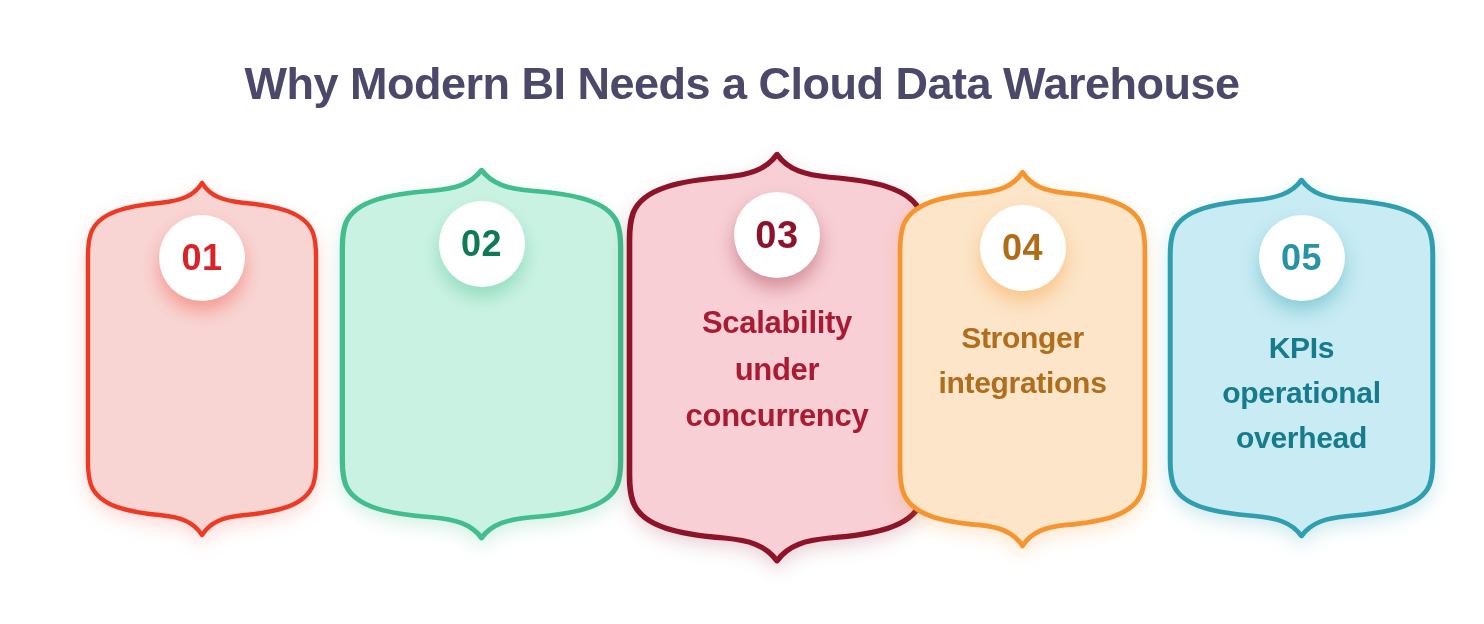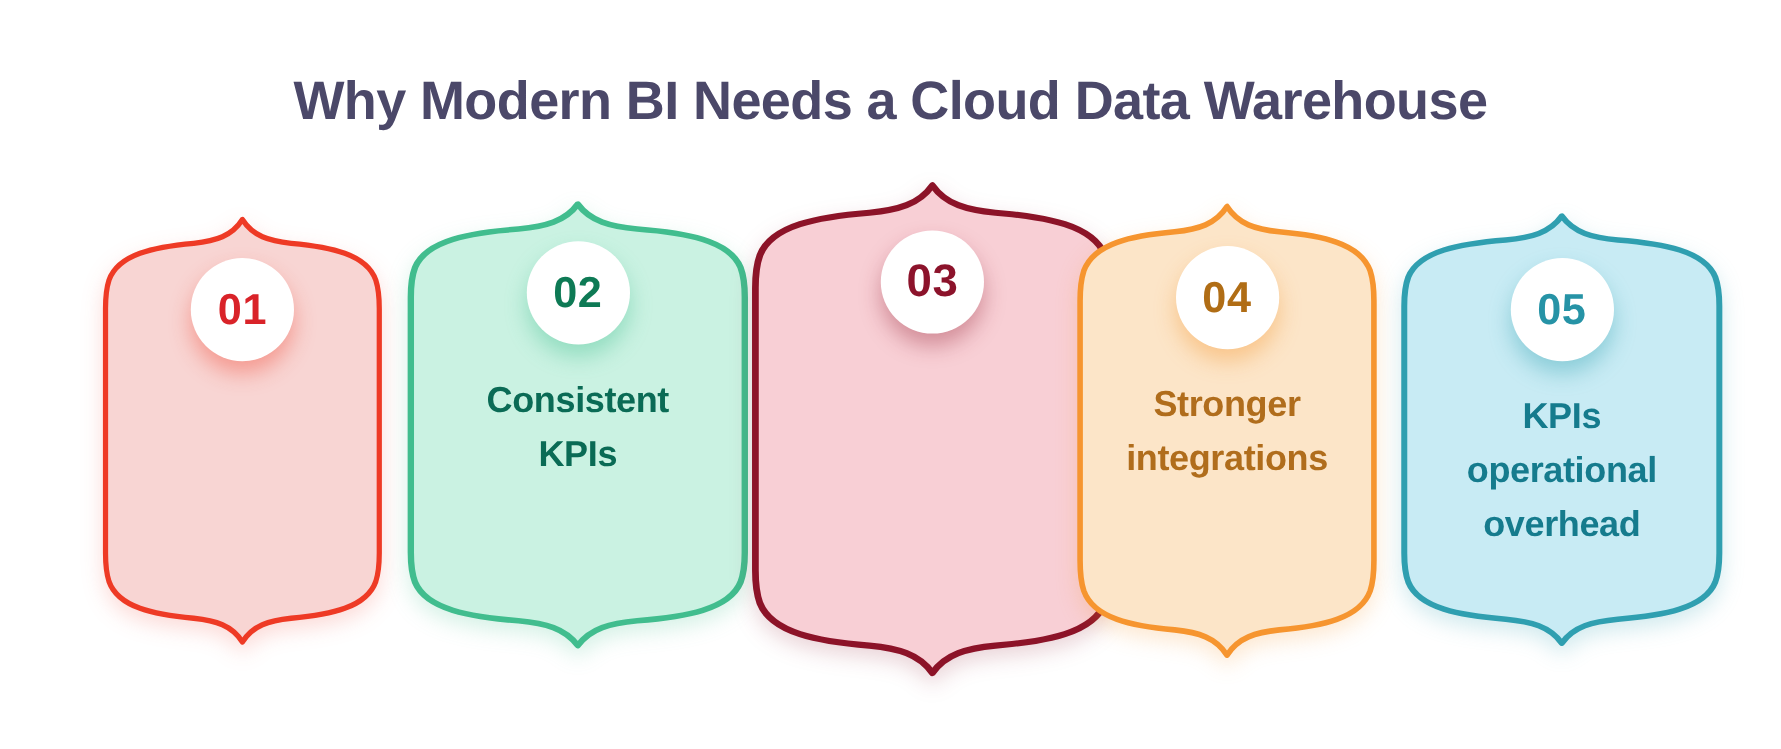--- a/index.html
+++ b/index.html
@@ -107,31 +107,32 @@
     </div>
   </div>
 
   <div class="card card-2" style="--border: #41BD8E; --fill: #CAF2E2; --number: #0E7A55; --text: #0A6B55; --shadow: rgba(65,189,142,0.40); --soft: rgba(65,189,142,0.22);">
     <svg class="shield" viewBox="0 0 240 360" preserveAspectRatio="none" aria-hidden="true">
       <path d="M 120 3 C 111 17, 97 21, 78 23 C 44 26, 13 32, 5 54 C 3 60, 2 67, 2 78 L 2 284 C 2 295, 3 302, 5 308 C 13 330, 44 336, 78 339 C 97 341, 111 345, 120 359 C 129 345, 143 341, 162 339 C 196 336, 227 330, 235 308 C 237 302, 238 295, 238 284 L 238 78 C 238 67, 237 60, 235 54 C 227 32, 196 26, 162 23 C 143 21, 129 17, 120 3 Z"></path>
     </svg>
     <div class="circle">
       <span class="num">02</span>
     </div>
-    <div class="label">Consistent
-KPIs</div>
   </div>
 
   <div class="card card-3" style="--border: #8C1328; --fill: #F8CFD5; --number: #8C132B; --text: #A81B33; --shadow: rgba(140,19,40,0.35); --soft: rgba(140,19,40,0.18);">
     <svg class="shield" viewBox="0 0 240 360" preserveAspectRatio="none" aria-hidden="true">
       <path d="M 120 3 C 111 17, 97 21, 78 23 C 44 26, 13 32, 5 54 C 3 60, 2 67, 2 78 L 2 284 C 2 295, 3 302, 5 308 C 13 330, 44 336, 78 339 C 97 341, 111 345, 120 359 C 129 345, 143 341, 162 339 C 196 336, 227 330, 235 308 C 237 302, 238 295, 238 284 L 238 78 C 238 67, 237 60, 235 54 C 227 32, 196 26, 162 23 C 143 21, 129 17, 120 3 Z"></path>
     </svg>
     <div class="circle">
       <span class="num">03</span>
     </div>
+    <div class="label">Scalability
+under
+concurrency</div>
   </div>
 
   <div class="card card-4" style="--border: #F6952F; --fill: #FCE5C8; --number: #B06D15; --text: #B06D1C; --shadow: rgba(246,149,47,0.40); --soft: rgba(246,149,47,0.22);">
     <svg class="shield" viewBox="0 0 240 360" preserveAspectRatio="none" aria-hidden="true">
       <path d="M 120 3 C 111 17, 97 21, 78 23 C 44 26, 13 32, 5 54 C 3 60, 2 67, 2 78 L 2 284 C 2 295, 3 302, 5 308 C 13 330, 44 336, 78 339 C 97 341, 111 345, 120 359 C 129 345, 143 341, 162 339 C 196 336, 227 330, 235 308 C 237 302, 238 295, 238 284 L 238 78 C 238 67, 237 60, 235 54 C 227 32, 196 26, 162 23 C 143 21, 129 17, 120 3 Z"></path>
     </svg>
     <div class="circle">
       <span class="num">04</span>
     </div>
     <div class="label">Stronger

